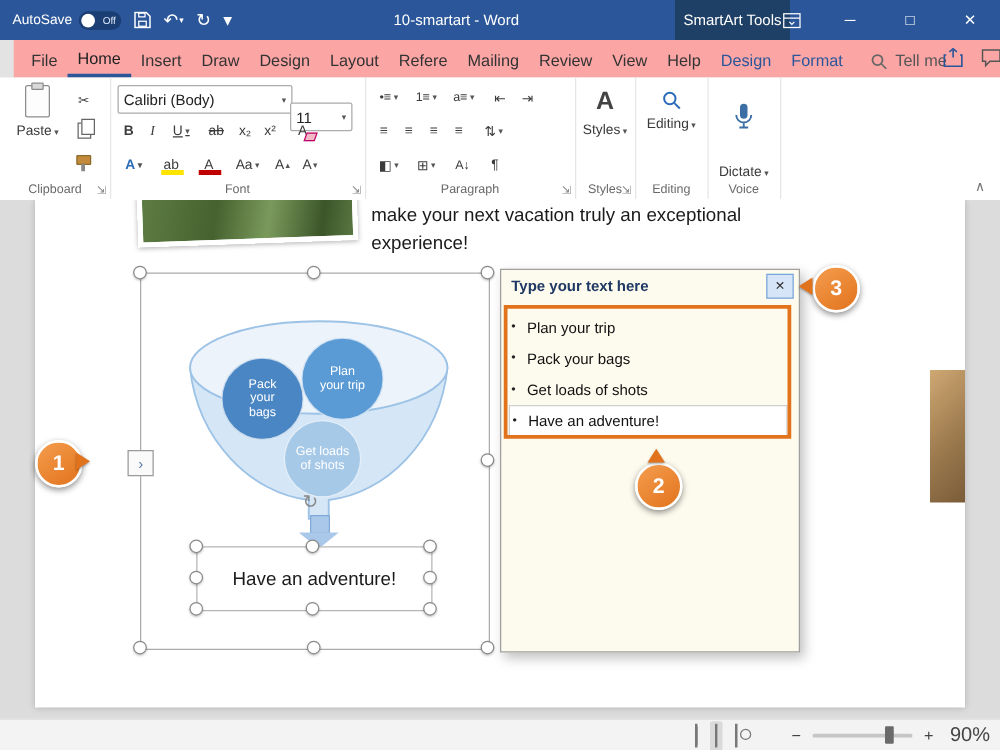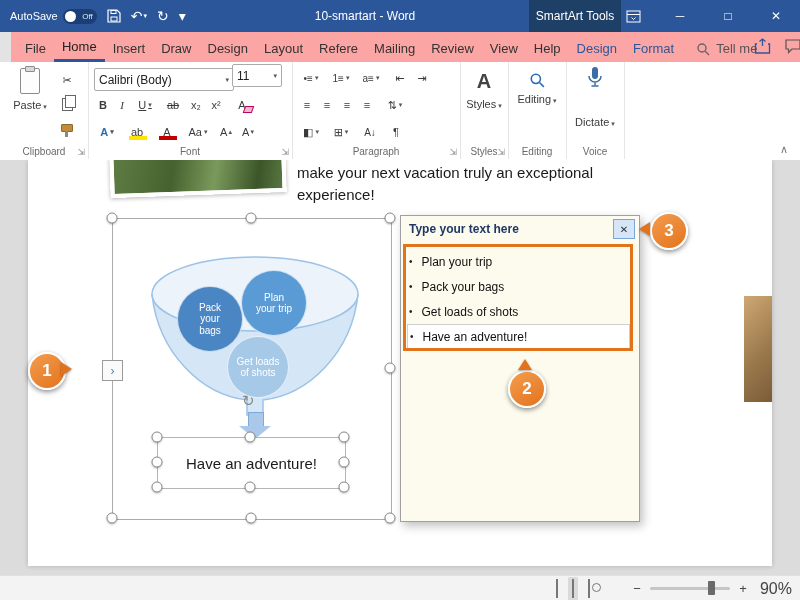--- a/index.html
+++ b/index.html
@@ -10,21 +10,21 @@
   
   .titlebar{position:absolute;left:0;top:0;width:800px;height:32px;background:#2b579a;color:#fff;}
   .qat{position:absolute;left:10px;top:0;height:32px;display:flex;align-items:center;gap:10px;}
   .autosave{display:flex;align-items:center;gap:5px;font-size:11px;}
   .toggle{width:34px;height:15px;border-radius:8px;background:#1b3f74;position:relative;display:flex;align-items:center;}
   .toggle .knob{position:absolute;left:2px;top:2px;width:11px;height:11px;border-radius:50%;background:#fff;}
   .toggle .tlabel{position:absolute;right:4px;font-size:8px;color:#dce6f5;}
   .qbtn{font-size:14px;color:#fff;display:flex;align-items:center;gap:1px;}
   .qbtn .mini{font-size:7px;}
   .title{position:absolute;left:255px;top:0;width:220px;height:32px;line-height:32px;text-align:center;font-size:12px;}
-  .ctxtab{position:absolute;left:529px;top:0;width:92px;height:32px;background:#1e3f66;display:flex;align-items:center;justify-content:center;font-size:12px;}
+  .ctxtab{position:absolute;left:540px;top:0;width:92px;height:32px;background:#1e3f66;display:flex;align-items:center;justify-content:center;font-size:12px;}
   .winbtn{position:absolute;top:0;width:48px;height:32px;display:flex;align-items:center;justify-content:center;font-size:12px;color:#fff;}
   .ribopts{position:absolute;left:624px;top:8px;width:18px;height:16px;display:flex;align-items:center;justify-content:center;}
 
   
   .tabrow{position:absolute;left:11px;top:32px;width:800px;height:30px;background:#fca5a5;display:flex;align-items:flex-end;}
   .tab{padding:0 8px;line-height:27px;font-size:13px;color:#333;}
   .tab.active{border-bottom:3px solid #2b579a;line-height:24px;color:#222;}
   .tab.ctx{color:#2b579a;}
   .tellme{display:flex;align-items:center;gap:6px;margin-left:14px;line-height:27px;font-size:13px;color:#555;}
   .trright{position:absolute;right:10px;top:6px;display:flex;gap:14px;align-items:center;}
@@ -207,21 +207,21 @@
         </div>
       <div class="glabel">Clipboard</div>
       <div class="launcher">⇲</div>
     </div>
 
     <div class="rgroup" style="left:88px;width:204px;">
       <div class="combo" style="left:6px;top:6px;width:130px;">
         <span>Calibri (Body)</span>
         <span class="car">▾</span>
       </div>
-      <div class="combo" style="left:144px;top:2px;width:40px;">
+      <div class="combo" style="left:144px;top:20px;width:40px;">
         <span>11</span>
         <span class="car">▾</span>
       </div>
       <div class="mb" style="left:6px;top:33px;width:18px;font-weight:bold;">B</div>
       <div class="mb" style="left:26px;top:33px;width:16px;font-style:italic;font-family:'Liberation Serif',serif;">I</div>
       <div class="mb dd" style="left:44px;top:33px;width:26px;text-decoration:underline;">U</div>
       <div class="mb" style="left:74px;top:33px;width:22px;text-decoration:line-through;">ab</div>
       <div class="mb" style="left:98px;top:33px;width:20px;">x₂</div>
       <div class="mb" style="left:118px;top:33px;width:20px;">x²</div>
       <div class="mb clearfmt" style="left:142px;top:33px;width:24px;">A</div>
@@ -268,21 +268,21 @@
         <svg width="16" height="16" viewBox="0 0 14 14">
           <circle cx="6" cy="6" r="4" fill="none" stroke="#2b6cb8" stroke-width="1.4"></circle>
           <line x1="9.2" y1="9.2" x2="13" y2="13" stroke="#2b6cb8" stroke-width="1.4"></line>
         </svg>
         <span class="dd">Editing</span>
       </div>
       <div class="glabel">Editing</div>
     </div>
 
     <div class="rgroup" style="left:566px;width:58px;">
-      <div class="bigbtn" style="left:2px;top:4px;width:54px;gap:28px;">
+      <div class="bigbtn" style="left:2px;top:20px;width:54px;gap:28px;">
         <svg width="16" height="22" viewBox="0 0 16 22">
           <rect x="5" y="1" width="6" height="12" rx="3" fill="#3a6ea5"></rect>
           <path d="M2 10a6 6 0 0 0 12 0" fill="none" stroke="#3a6ea5" stroke-width="1.5"></path>
           <line x1="8" y1="16.5" x2="8" y2="19.5" stroke="#3a6ea5" stroke-width="1.5"></line>
           <line x1="4.5" y1="20" x2="11.5" y2="20" stroke="#3a6ea5" stroke-width="1.5"></line>
         </svg>
         <span class="dd">Dictate</span>
       </div>
       <div class="glabel">Voice</div>
     </div>

